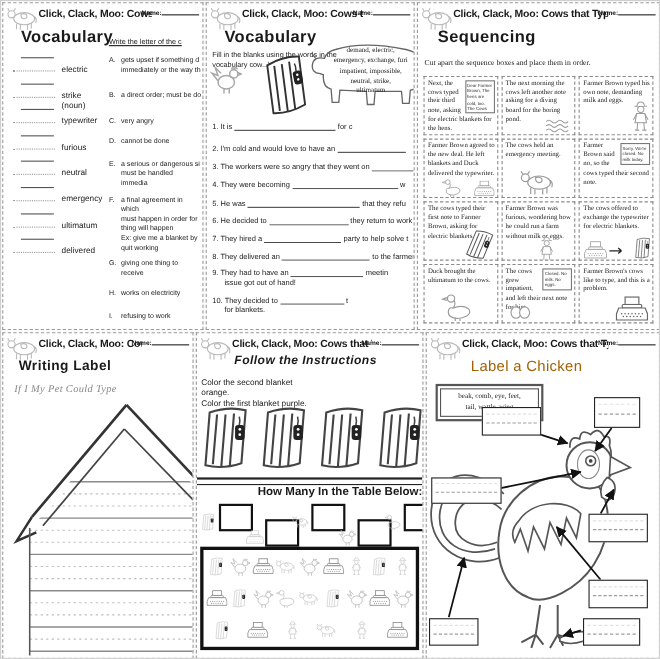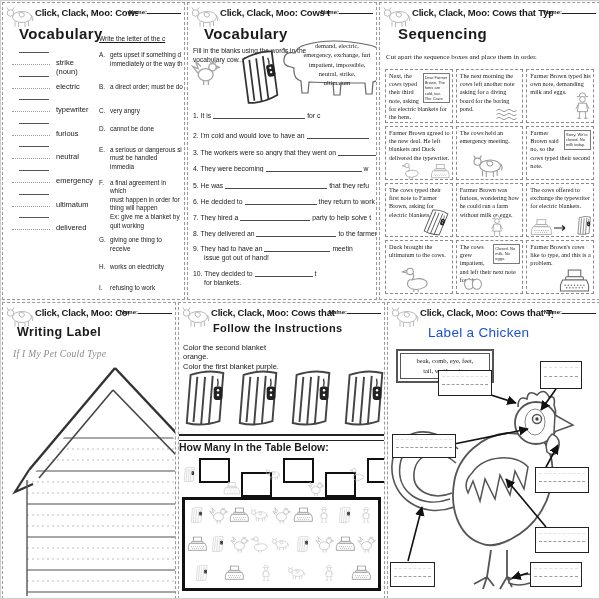--- a/index.html
+++ b/index.html
@@ -33,29 +33,29 @@
   .seq-grid{position:absolute;left:5px;right:5px;top:66px;display:grid;grid-template-columns:repeat(3,1fr);gap:3px;}
   .seq-box{border:1px dashed #8a8a8a;height:50px;padding:2px 2px 0 3px;font-family:"Liberation Serif",serif;font-size:6.2px;line-height:1.32;position:relative;overflow:hidden;color:#222;}
   .seq-note{float:right;width:23px;border:1px solid #7a7a7a;background:#fdfdfd;font-family:"Liberation Sans",sans-serif;font-size:4px;line-height:1.3;padding:1px;margin:1px 0 1px 2px;color:#333;}
   .seq-ic{position:absolute;color:#9b9b9b;}
   
   .wp-prompt{position:absolute;left:10px;top:46px;font-family:"Liberation Serif",serif;font-style:italic;font-size:9.5px;color:#8a8a8a;letter-spacing:.3px;}
   
   .fi5-left{position:absolute;left:4px;top:40px;width:100px;font-size:7.5px;font-weight:400;line-height:1.25;white-space:pre-line;}
   .fi5-right{position:absolute;left:106px;top:40px;width:100px;font-size:7.5px;font-weight:700;line-height:1.25;white-space:pre-line;overflow:hidden;}
   .hr2{position:absolute;left:0;right:0;top:131px;height:4px;border-top:2px solid #222;border-bottom:1px solid #222;}
-  .how-many{position:absolute;left:0;right:0;top:138px;text-align:left;font-size:10.5px;font-weight:800;}
+  .how-many{position:absolute;left:0;right:0;top:138px;text-align:right;font-size:10.5px;font-weight:800;}
   .cnt{position:absolute;display:flex;align-items:flex-end;}
   .cnt-ic{width:17px;height:17px;color:#c0c0c0;flex:none;}
   .cnt-box{width:27px;height:21px;border:2.5px solid #111;background:#fff;margin-left:1px;}
   .scatter{position:absolute;left:3px;right:3px;top:194px;height:94px;border:3px solid #111;display:flex;flex-wrap:wrap;justify-content:space-around;align-content:space-around;padding:1px;box-sizing:border-box;}
   .sc{width:20px;height:18px;color:#c4c4c4;}
   .sc.dark{color:#7d7d7d;}
   
-  .lc-heading{position:absolute;left:40px;top:22px;font-size:13.5px;font-weight:500;color:#1d4ed8;letter-spacing:.3px;}
+  .lc-heading{position:absolute;left:40px;top:22px;font-size:13.5px;font-weight:500;color:#a16207;letter-spacing:.3px;}
   .wb{position:absolute;left:8px;top:46px;width:98px;height:34px;border:2px solid #555;padding:2px;box-sizing:border-box;background:#fff;}
   .wb-inner{border:1px solid #555;width:100%;height:100%;box-sizing:border-box;display:flex;align-items:center;justify-content:center;text-align:center;font-family:"Liberation Serif",serif;font-size:6.5px;line-height:1.5;white-space:pre-line;}
   .lb{position:absolute;border:1.5px solid #222;background:#fff;}
   .lb::before{content:"";position:absolute;left:3px;right:3px;top:55%;border-top:1px dashed #9d9d9d;}
   .lb::after{content:"";position:absolute;left:3px;right:3px;top:20%;border-top:1px dashed #e2e2e2;}
   svg.abs{position:absolute;}
 </style>
 </head>
 <body>
 
@@ -155,26 +155,26 @@
         <use href="#sym-cow"></use>
       </svg>
     <div class="pg-title">Click, Clack, Moo: Cows that Type</div>
     <div class="name-field"><span>Name:</span><span class="name-line"></span></div>
     <div class="ws-heading" style="left:16px;top:22px;font-size:15px;">Vocabulary</div>
     <div style="position:absolute;left:96px;top:32px;font-size:6.6px;text-decoration:underline;">Write the letter of the c</div>
     <div class="vm-words">
       <div class="vm-row">
           <span class="vm-blank"></span>
           <span class="vm-dot"></span>
+          <span class="vm-word">electric</span>
+        </div>
+      <div class="vm-row">
+          <span class="vm-blank"></span>
+          <span class="vm-dot"></span>
           <span class="vm-word">strike (noun)</span>
-        </div>
-      <div class="vm-row">
-          <span class="vm-blank"></span>
-          <span class="vm-dot"></span>
-          <span class="vm-word">electric</span>
         </div>
       <div class="vm-row">
           <span class="vm-blank"></span>
           <span class="vm-dot"></span>
           <span class="vm-word">typewriter</span>
         </div>
       <div class="vm-row">
           <span class="vm-blank"></span>
           <span class="vm-dot"></span>
           <span class="vm-word">furious</span>
@@ -374,21 +374,21 @@
       <path d="M24,120 L24,236" stroke="#555" stroke-width="1.4" fill="none"></path>
     </svg>
   </div>
 
   <div class="page" style="left:177px;top:301px;width:207px;height:297px;">
     <svg class="corner-cow" viewBox="0 0 64 44">
         <use href="#sym-cow"></use>
       </svg>
     <div class="pg-title">Click, Clack, Moo: Cows that Type</div>
     <div class="name-field"><span>Name:</span><span class="name-line"></span></div>
-    <div class="ws-heading" style="left:34px;top:19px;font-size:11px;">Follow the Instructions</div>
+    <div class="ws-heading" style="left:34px;top:19px;font-size:11px;font-style:italic;">Follow the Instructions</div>
     <div class="fi5-left">Color the second blanket orange.
 Color the first blanket purple.</div>
     <svg class="abs" style="left:2px;top:62px;width:50px;height:66px;color:#444;" viewBox="0 0 52 64">
         <use href="#sym-blanket"></use>
       </svg>
     <svg class="abs" style="left:55px;top:62px;width:50px;height:66px;color:#444;" viewBox="0 0 52 64">
         <use href="#sym-blanket"></use>
       </svg>
     <svg class="abs" style="left:108px;top:62px;width:50px;height:66px;color:#444;" viewBox="0 0 52 64">
         <use href="#sym-blanket"></use>

